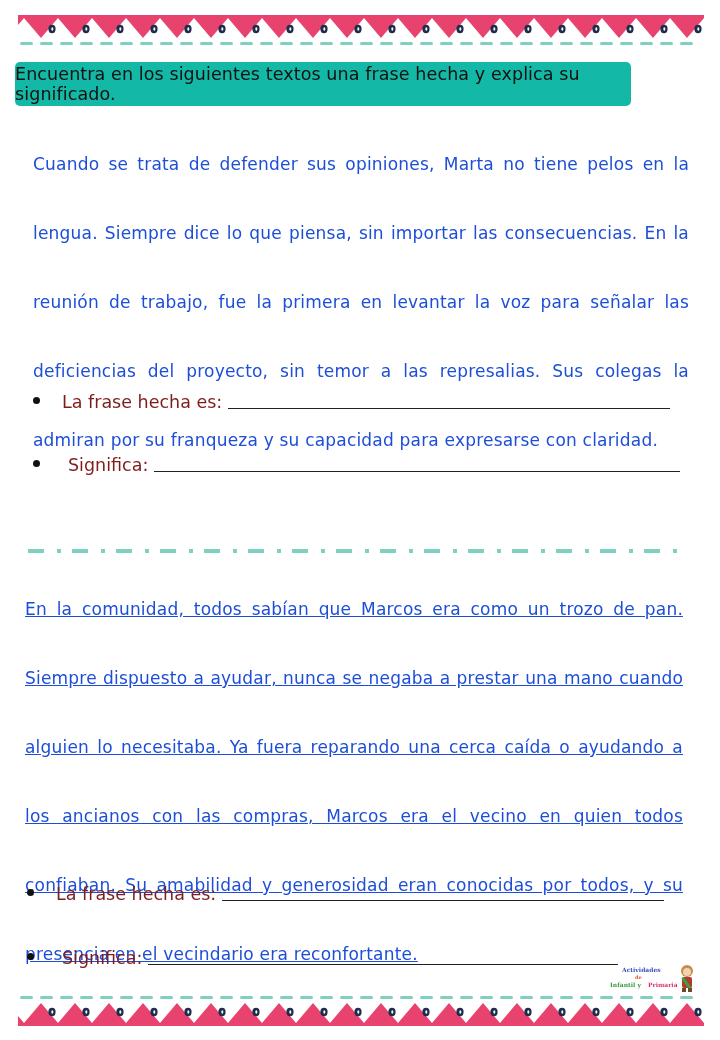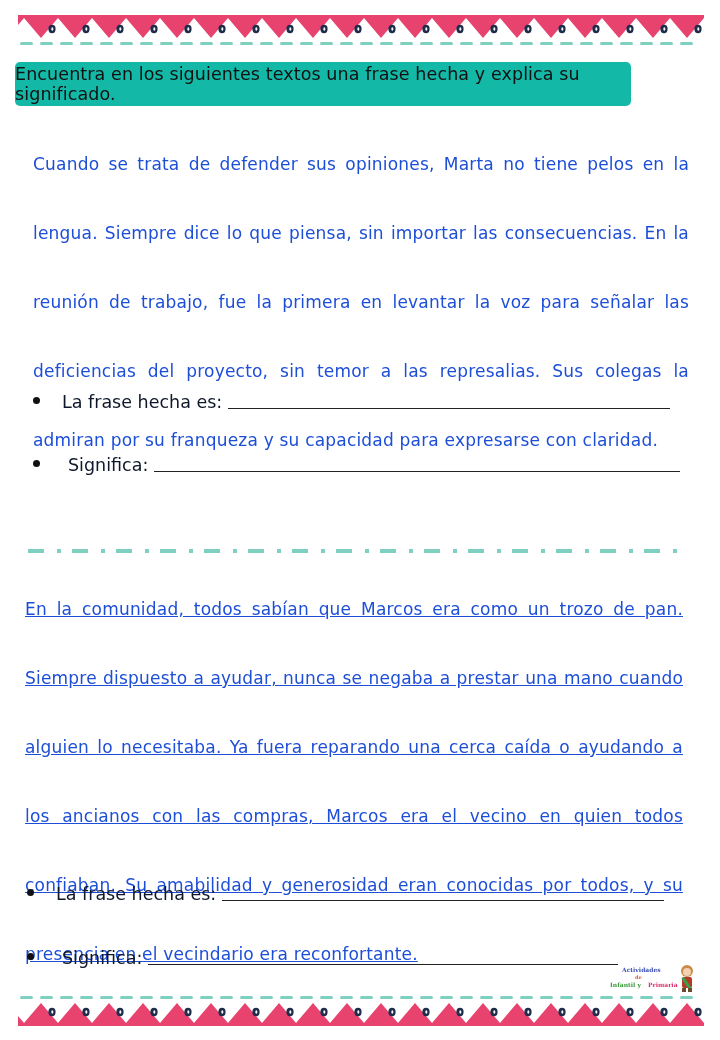--- a/index.html
+++ b/index.html
@@ -19,21 +19,21 @@
     font-size: 17.5px; letter-spacing: 0.1px; color: #111;
   }
 
   .para {
     position: absolute; font-size: 17px; line-height: 69px; text-align: justify;
     color: #1d4ed8; letter-spacing: 0.2px;
   }
   .para-1 { left: 33px; top: 130px; width: 656px; }
   .para-2 { left: 25px; top: 575px; width: 658px; text-decoration: underline; }
 
-  .answer-row { position: absolute; display: flex; align-items: flex-end; font-size: 17.5px; color: #0f172a; }
+  .answer-row { position: absolute; display: flex; align-items: flex-end; font-size: 17.5px; color: #7f1d1d; }
   .bullet { width: 7px; height: 7px; background: #111; border-radius: 50%; margin-right: 22px; margin-bottom: 8px; }
   .answer-label { white-space: nowrap; }
   .answer-line { border-bottom: 1.3px solid #222; height: 1px; margin-left: 6px; margin-bottom: 3px; }
 
   .divider { position: absolute; left: 28px; top: 540px; width: 666px; height: 8px; }
 
   .logo {
     position: absolute; left: 610px; top: 964px; width: 92px; height: 30px;
   }
   .logo-text { position: absolute; font-family: "DejaVu Serif", serif; font-weight: bold; font-size: 6px; white-space: nowrap; }

